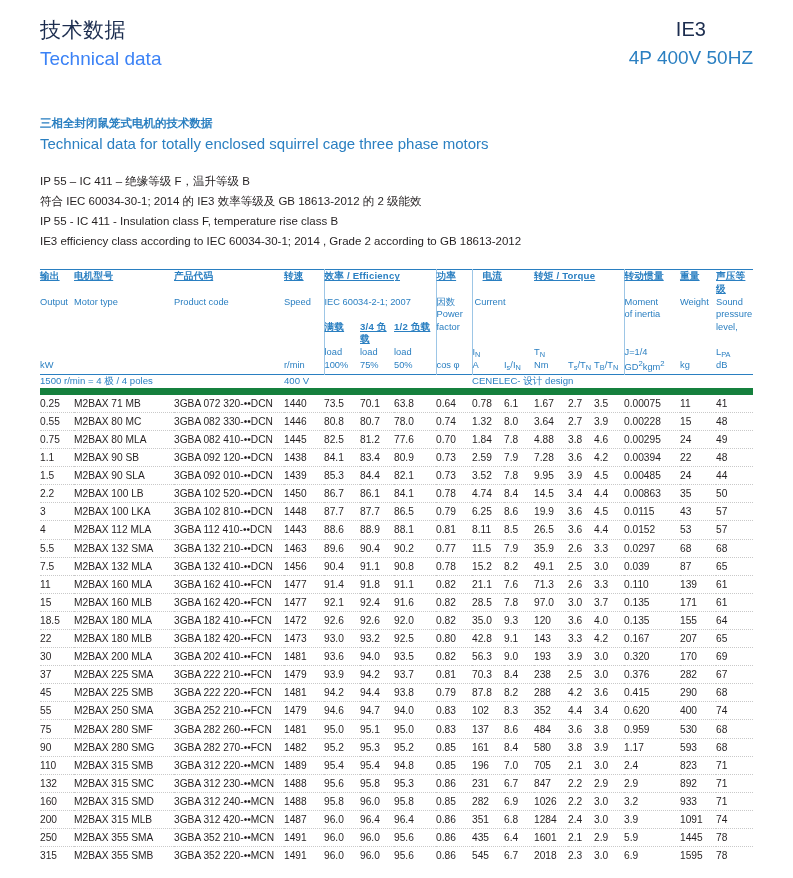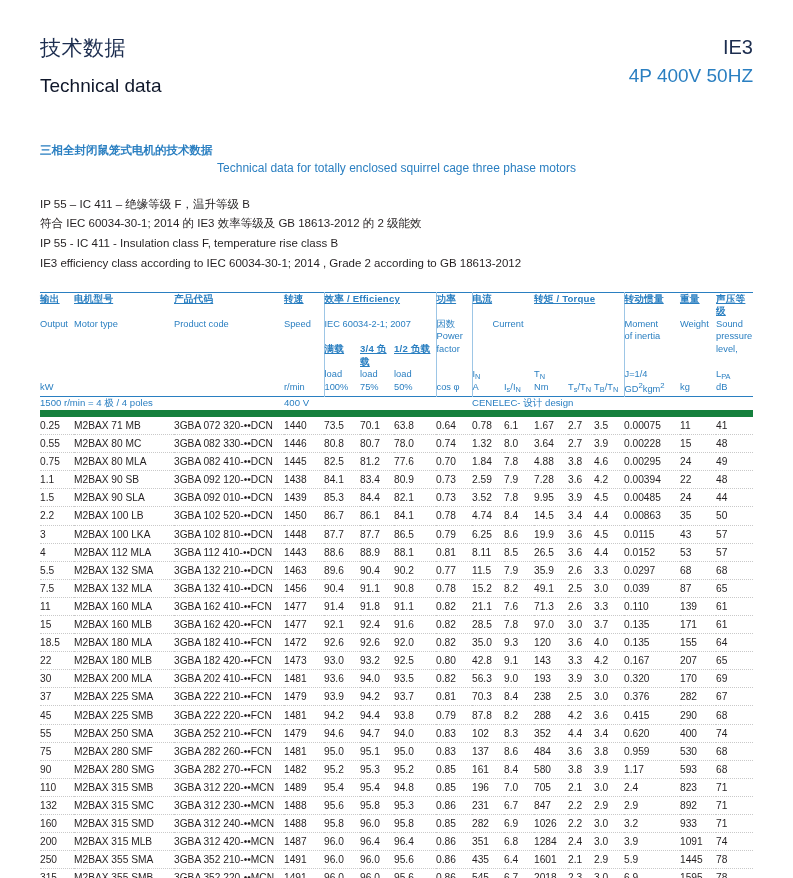--- a/index.html
+++ b/index.html
@@ -7,31 +7,31 @@
     margin: 0; padding: 0;
     width: 793px; height: 878px;
     background: #ffffff;
     font-family: "Liberation Sans", "DejaVu Sans", sans-serif;
     color: #231f20;
     -webkit-font-smoothing: antialiased;
   }
   .page { position: relative; width: 793px; height: 878px; padding: 0 40px; }
 
   
-  .topbar { display: flex; justify-content: space-between; align-items: flex-start; padding-top: 34px; }
+  .topbar { display: flex; justify-content: space-between; align-items: flex-start; padding-top: 16px; }
   .title-zh { font-size: 21px; color: #1c2d4f; letter-spacing: .5px; line-height: 1.35; }
-  .title-en { font-size: 19px; color: #0f172a; line-height: 1.35; margin-top: 11px; }
-  .topright { text-align: right; }
+  .title-en { font-size: 19px; color: #3b82f6; line-height: 1.35; margin-top: 2px; }
+  .topright { text-align: center; }
   .class-zh { font-size: 20px; color: #1c2d4f; line-height: 1.35; }
   .class-en { font-size: 19px; color: #2a7fc1; line-height: 1.35; margin-top: 2px; }
 
   
   .intro { margin-top: 42px; }
   .intro-zh { font-size: 11.5px; font-weight: bold; color: #2a7fc1; line-height: 1.6; }
-  .intro-en { font-size: 12px; color: #2a7fc1; line-height: 1.6; text-align: center; }
+  .intro-en { font-size: 15px; color: #2a7fc1; line-height: 1.6; }
   .notes { margin-top: 16px; }
   .notes div { font-size: 11.5px; color: #231f20; line-height: 1.72; }
 
   
   table.tdata { width: 713px; border-collapse: collapse; margin-top: 18px; table-layout: fixed; }
   table.tdata td, table.tdata th { padding: 0; vertical-align: top; font-weight: normal; text-align: left; }
 
   .hdr-top { border-top: 1.3px solid #2a7fc1; }
 
   thead td { color: #2a7fc1; font-size: 9.3px; line-height: 1.33; padding-top: 4px; }
@@ -102,35 +102,35 @@
 
     <thead>
 
       <tr class="hdr-grp hdr-top">
         <td><span class="zh">输出</span></td>
         <td><span class="zh">电机型号</span></td>
         <td><span class="zh">产品代码</span></td>
         <td><span class="zh">转速</span></td>
         <td class="vline" colspan="3"><span class="zh">效率 / Efficiency</span></td>
         <td class="vline"><span class="zh">功率</span></td>
-        <td class="vline" colspan="2"><span class="zh" style="">电流</span></td>
+        <td class="vline" colspan="2"><span class="zh" style="padding-left:10px">电流</span></td>
         <td colspan="3"><span class="zh">转矩 / Torque</span></td>
         <td class="vline"><span class="zh">转动惯量</span></td>
         <td><span class="zh">重量</span></td>
         <td><span class="zh">声压等级</span></td>
       </tr>
 
       <tr>
         <td>Output</td>
         <td>Motor type</td>
         <td>Product code</td>
         <td>Speed</td>
         <td class="vline" colspan="3">IEC 60034-2-1; 2007</td>
         <td class="vline">因数</td>
-        <td class="vline" colspan="2"><span style="padding-left:20px">Current</span></td>
+        <td class="vline" colspan="2"><span style="padding-left:2px">Current</span></td>
         <td colspan="3"></td>
         <td class="vline">Moment</td>
         <td>Weight</td>
         <td>Sound</td>
       </tr>
 
       <tr>
         <td></td>
         <td></td>
         <td></td>

